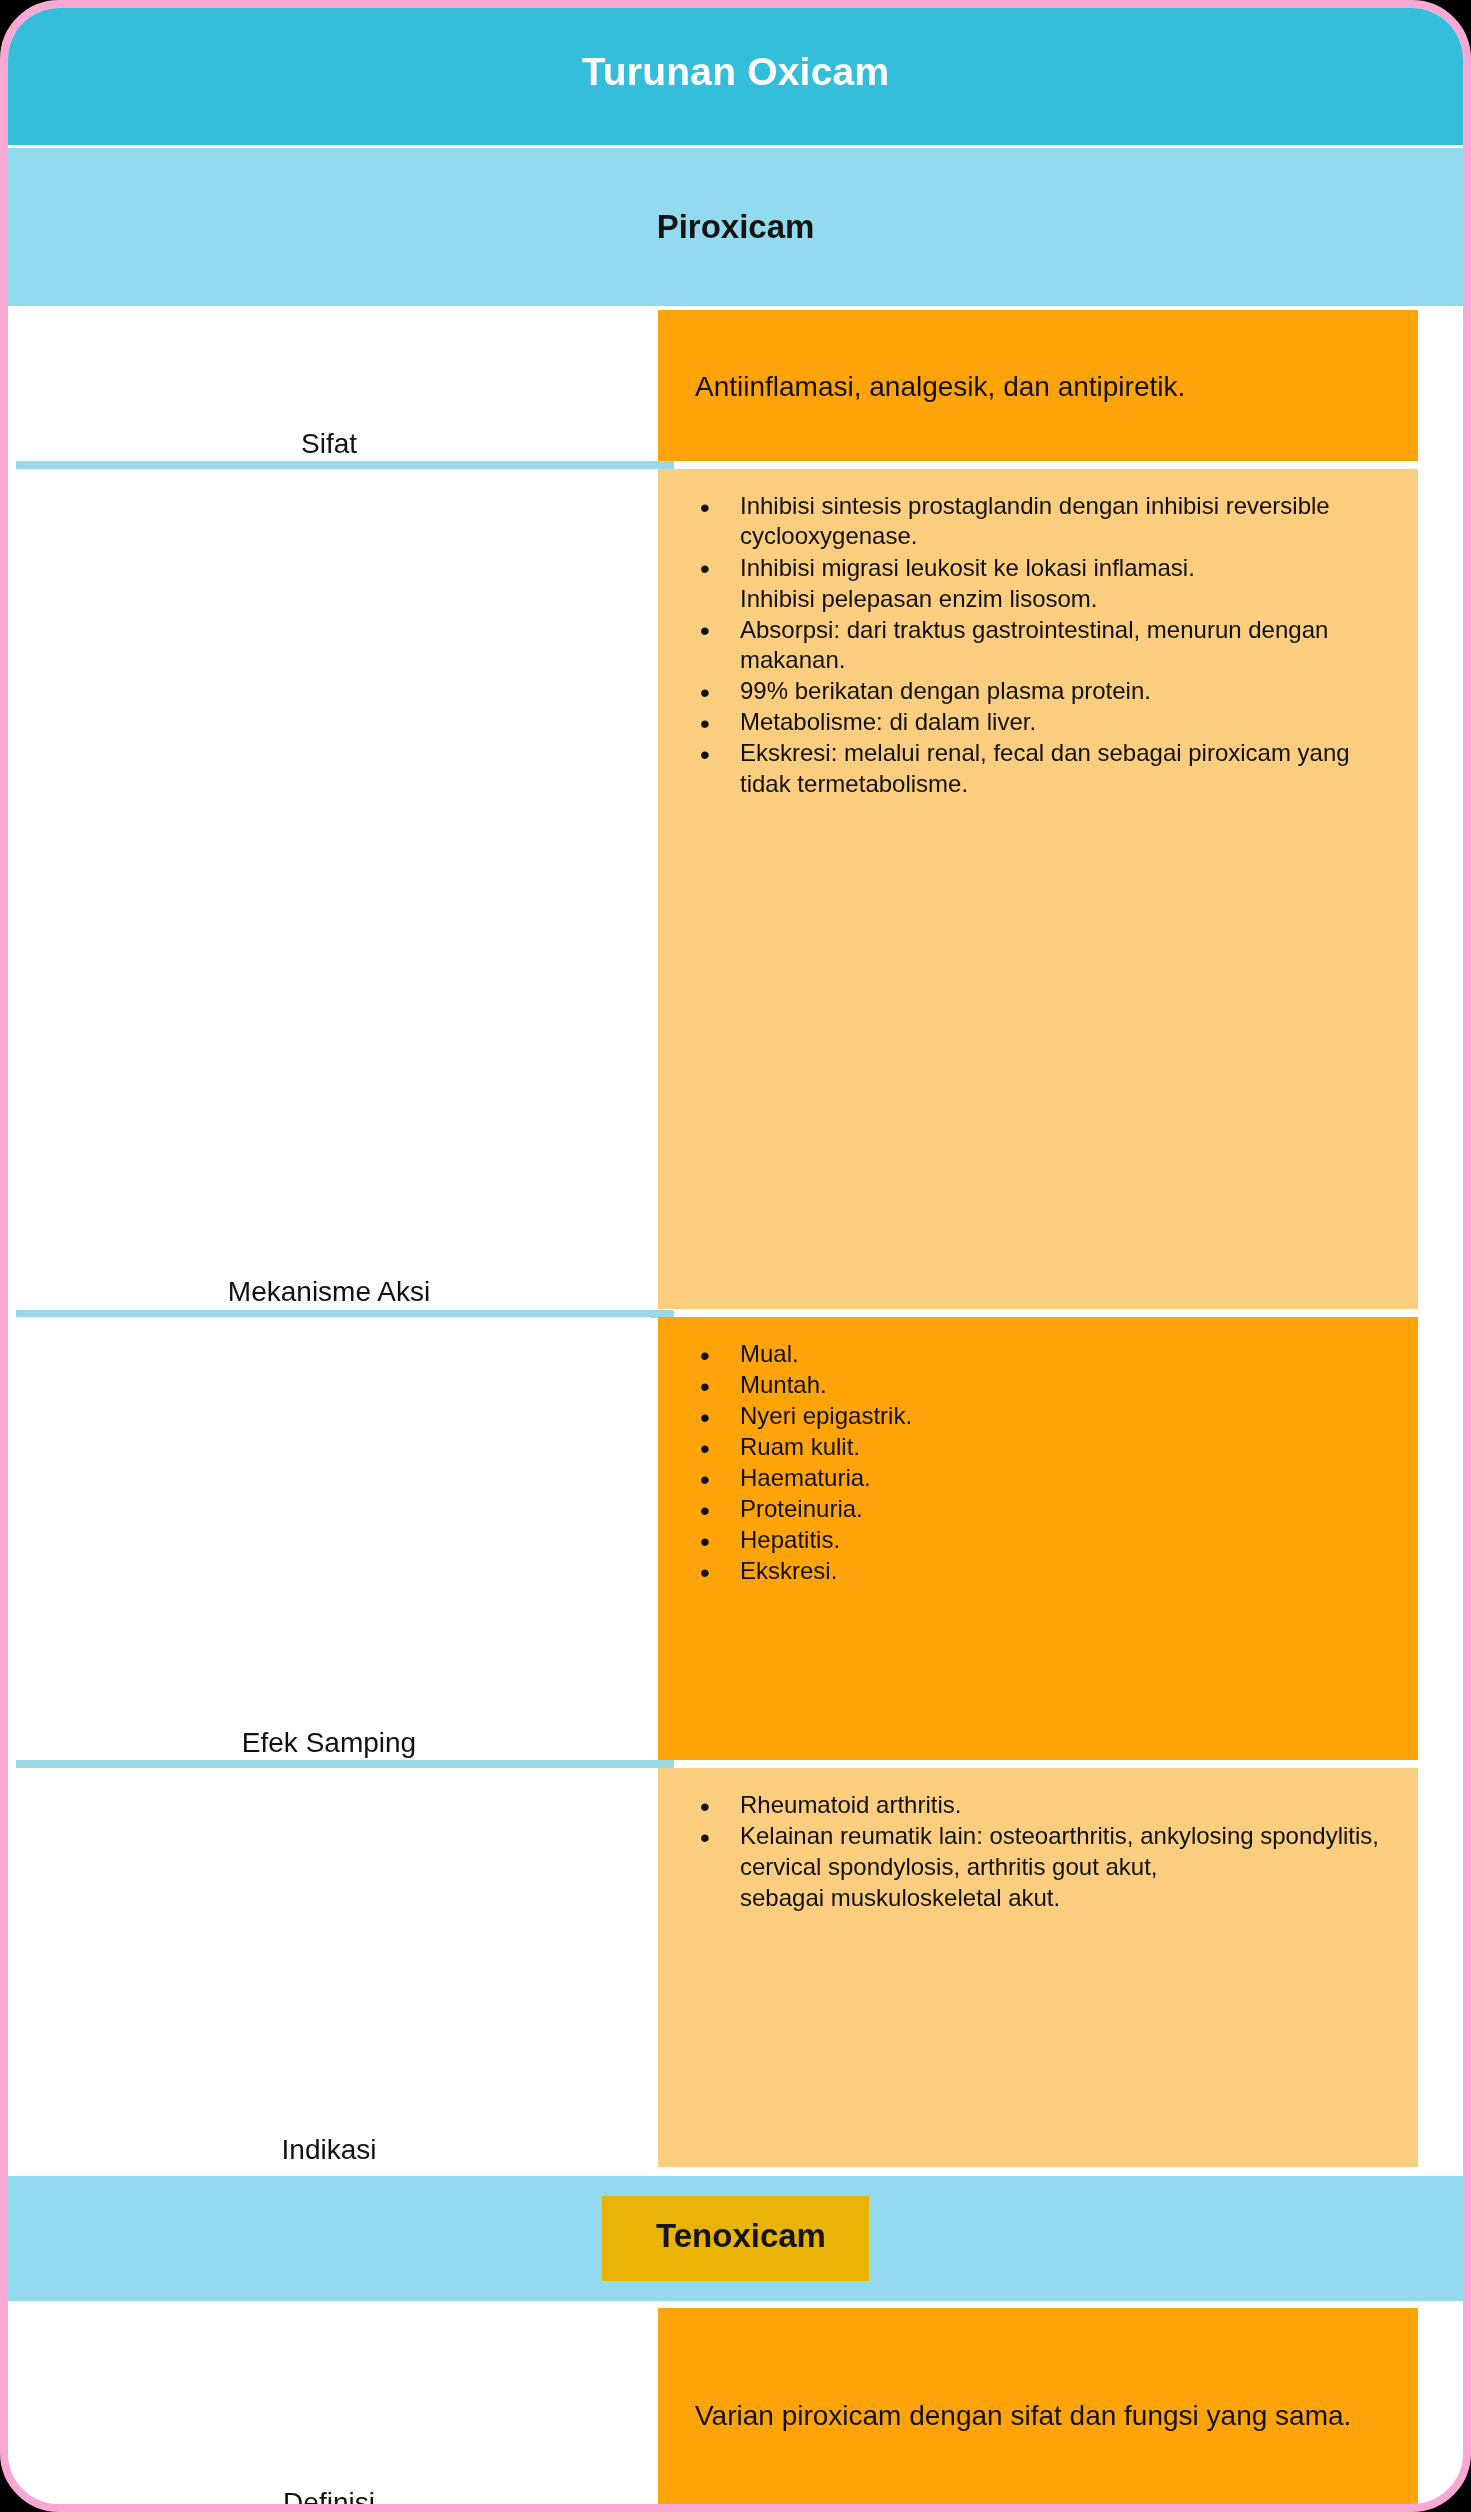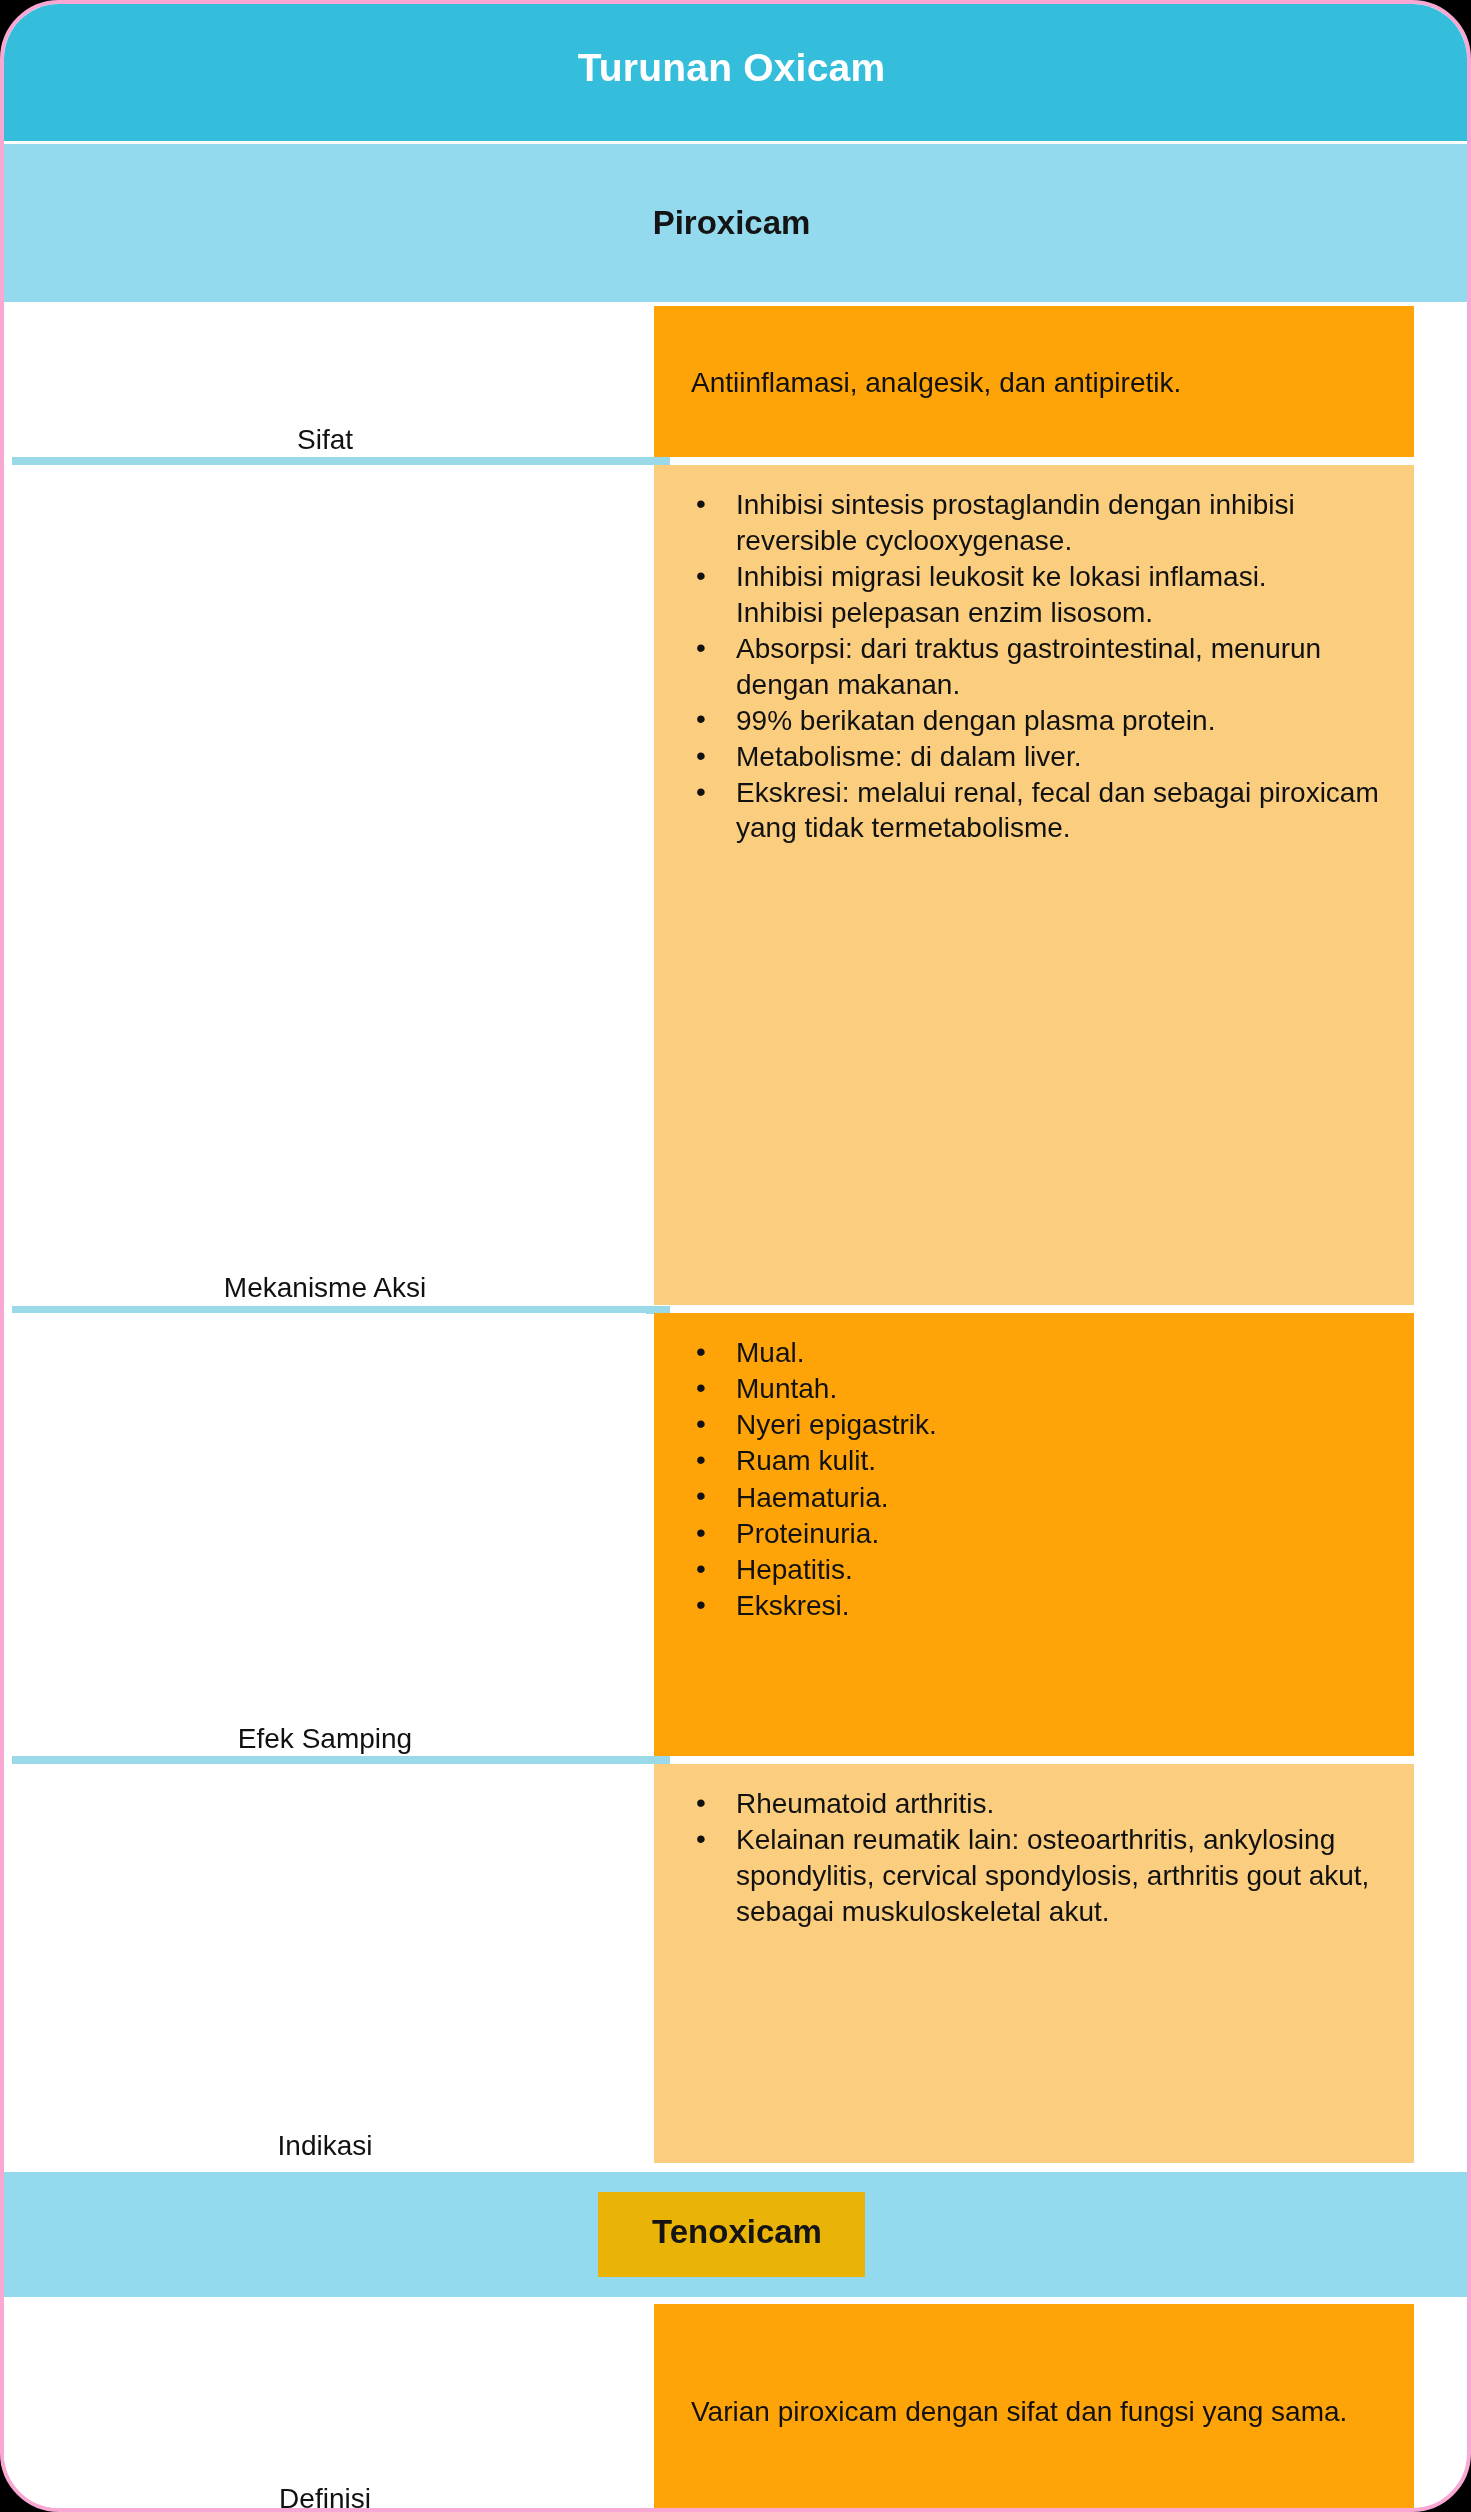--- a/index.html
+++ b/index.html
@@ -17,21 +17,21 @@
 
   
   .card {
     position: absolute;
     left: 0;
     top: 0;
     width: 1471px;
     height: 2512px;
     box-sizing: border-box;
     background: #ffffff;
-    border: 4px solid #f9a8d4;
+    border: 8px solid #f9a8d4;
     border-radius: 59px;
     overflow: hidden;
   }
 
   
   .title-banner {
     position: absolute;
     left: -8px;
     top: -8px;
     width: 1471px;
@@ -132,21 +132,21 @@
   }
 
   ul.bullets {
     margin: 0;
     padding: 0;
     list-style: none;
   }
   ul.bullets li {
     position: relative;
     color: #111111;
-    font-size: 28px;
+    font-size: 24px;
     line-height: 1.27;
     padding-left: 45px;
     margin: 0 0 0.6px 0;
   }
   ul.bullets li.no-marker { }
   ul.bullets li.has-marker::before {
     content: "\2022";
     position: absolute;
     left: 4.9px;
     top: -1.2px;

